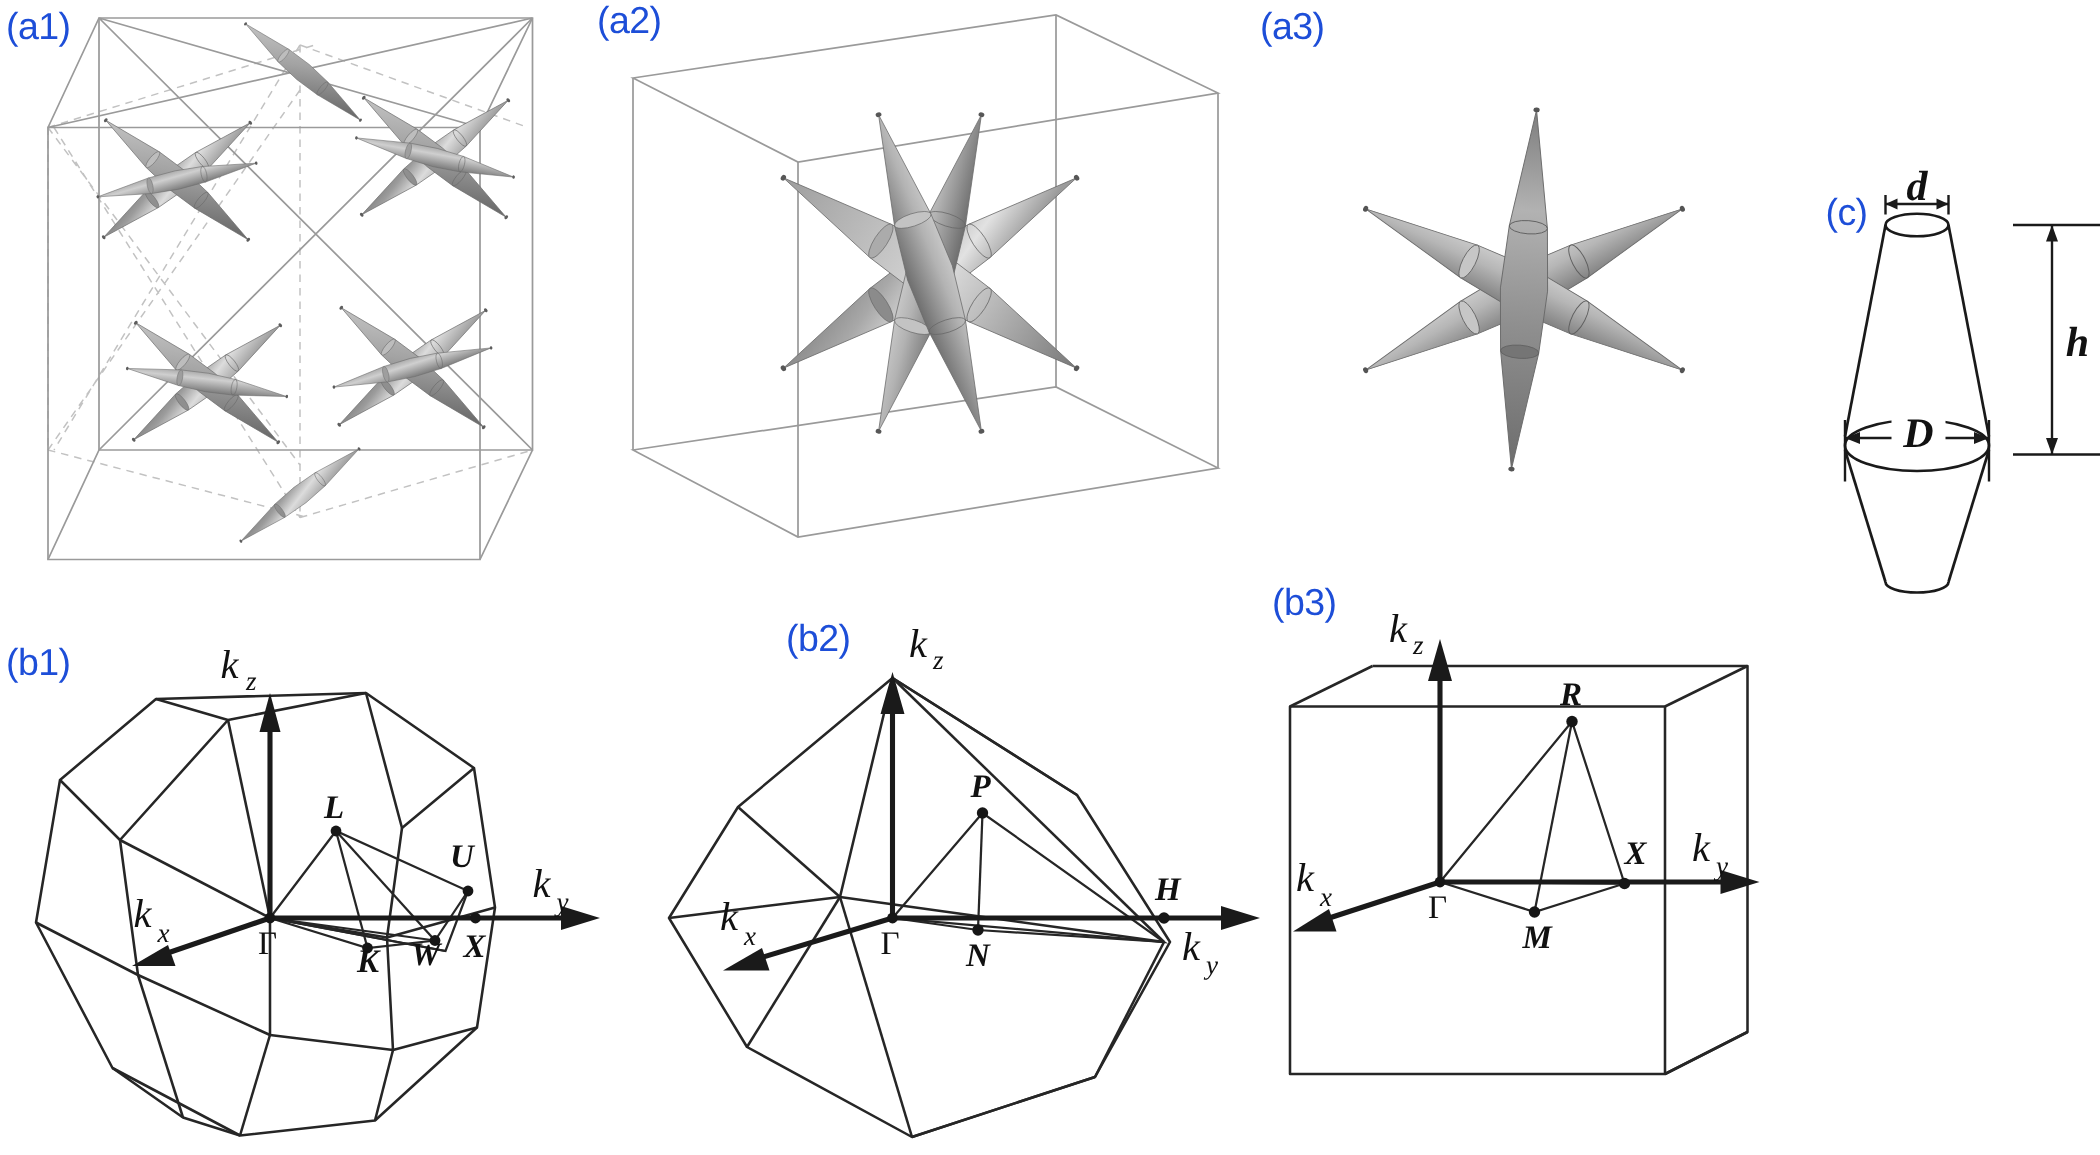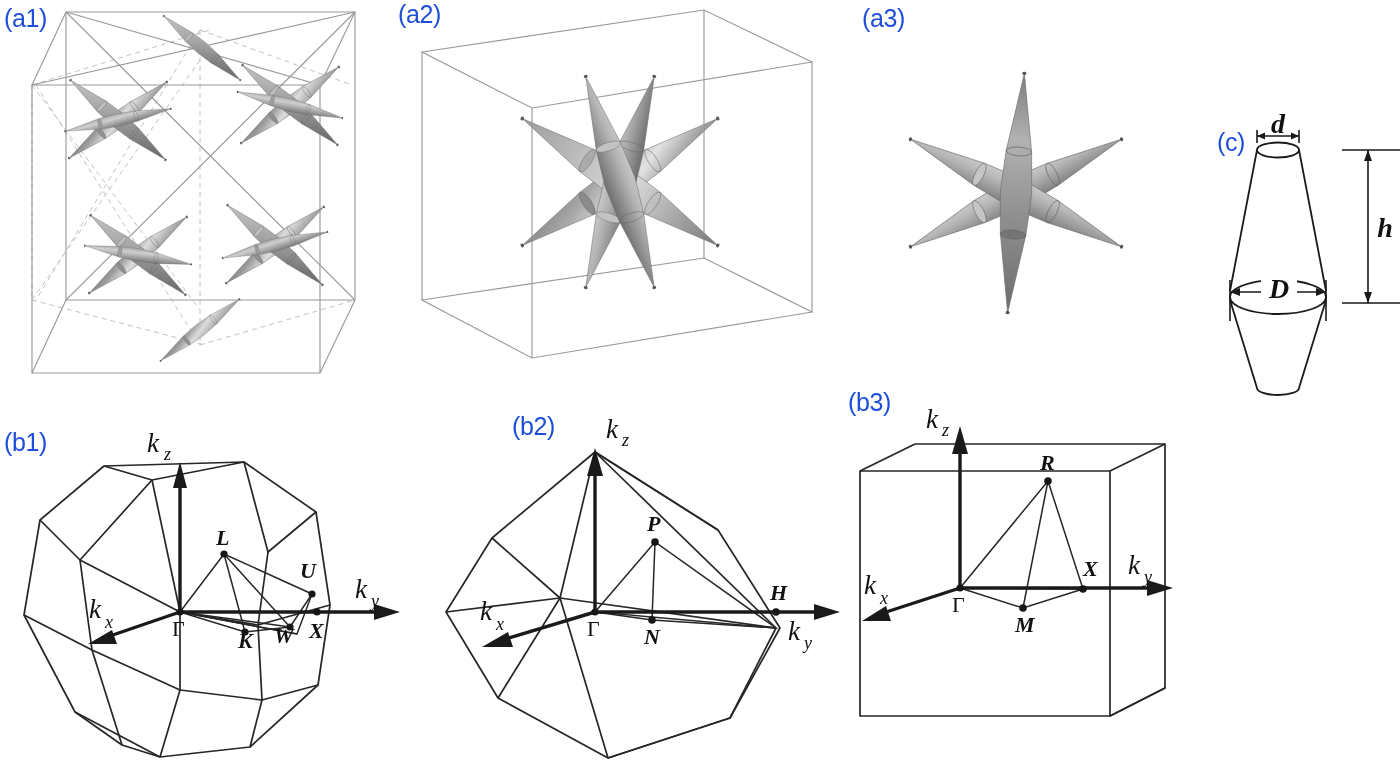--- a/index.html
+++ b/index.html
@@ -164,21 +164,21 @@
       <g>
         <use href="#bic2" transform="translate(228,182) rotate(-33) scale(0.63,0.60)"></use>
         <use href="#bic2c" transform="translate(228,182) rotate(33) scale(0.63,0.60)"></use>
         <use href="#bic2b" transform="translate(228,182) rotate(-72) scale(0.60,0.58)"></use>
         <use href="#bic2b" transform="translate(228,182) rotate(72) scale(0.60,0.58)"></use>
       </g>
     </svg>
   </div>
 
   <div class="panel" style="left:840px;top:0px;width:350px;height:395px;">
-    <div class="panel-label" style="left:22px;top:4px;">(a3)</div>
+    <div class="panel-label" style="left:0;top:4px;">(a3)</div>
 
     <svg width="350" height="395" viewBox="0 0 350 395">
       <defs>
         <linearGradient id="g3v" x1="0" y1="0" x2="1" y2="0">
           <stop offset="0%" stop-color="#6d6d6d"></stop>
           <stop offset="40%" stop-color="#8f8f8f"></stop>
           <stop offset="72%" stop-color="#b2b2b2"></stop>
           <stop offset="100%" stop-color="#7d7d7d"></stop>
         </linearGradient>
         <linearGradient id="g3d" x1="0" y1="0" x2="0.3" y2="1">
@@ -328,21 +328,21 @@
         <circle class="bz-dot" cx="290" cy="227" r="3.6"></circle>
         <text class="ml" x="274" y="243">W</text>
 
         <circle class="bz-dot" cx="245" cy="232" r="3.6"></circle>
         <text class="ml" x="238" y="248">K</text>
       </g>
     </svg>
   </div>
 
   <div class="panel" style="left:440px;top:400px;width:420px;height:370px;">
-    <div class="panel-label" style="left:72px;top:12px;">(b2)</div>
+    <div class="panel-label" style="left:84px;top:12px;">(b2)</div>
 
     <svg width="420" height="370" viewBox="0 0 420 370">
 
       <g class="bz-line">
         <path d="M 155 52 L 52 138 L 6 212 L 58 298 L 168 358 L 290 318 L 340 228 L 278 130 Z"></path>
         <path d="M 155 52 L 120 198 L 6 212"></path>
         <path d="M 120 198 L 58 298"></path>
         <path d="M 155 52 L 278 130"></path>
         <path d="M 155 52 L 336 228"></path>
         <path d="M 120 198 L 336 228"></path>

